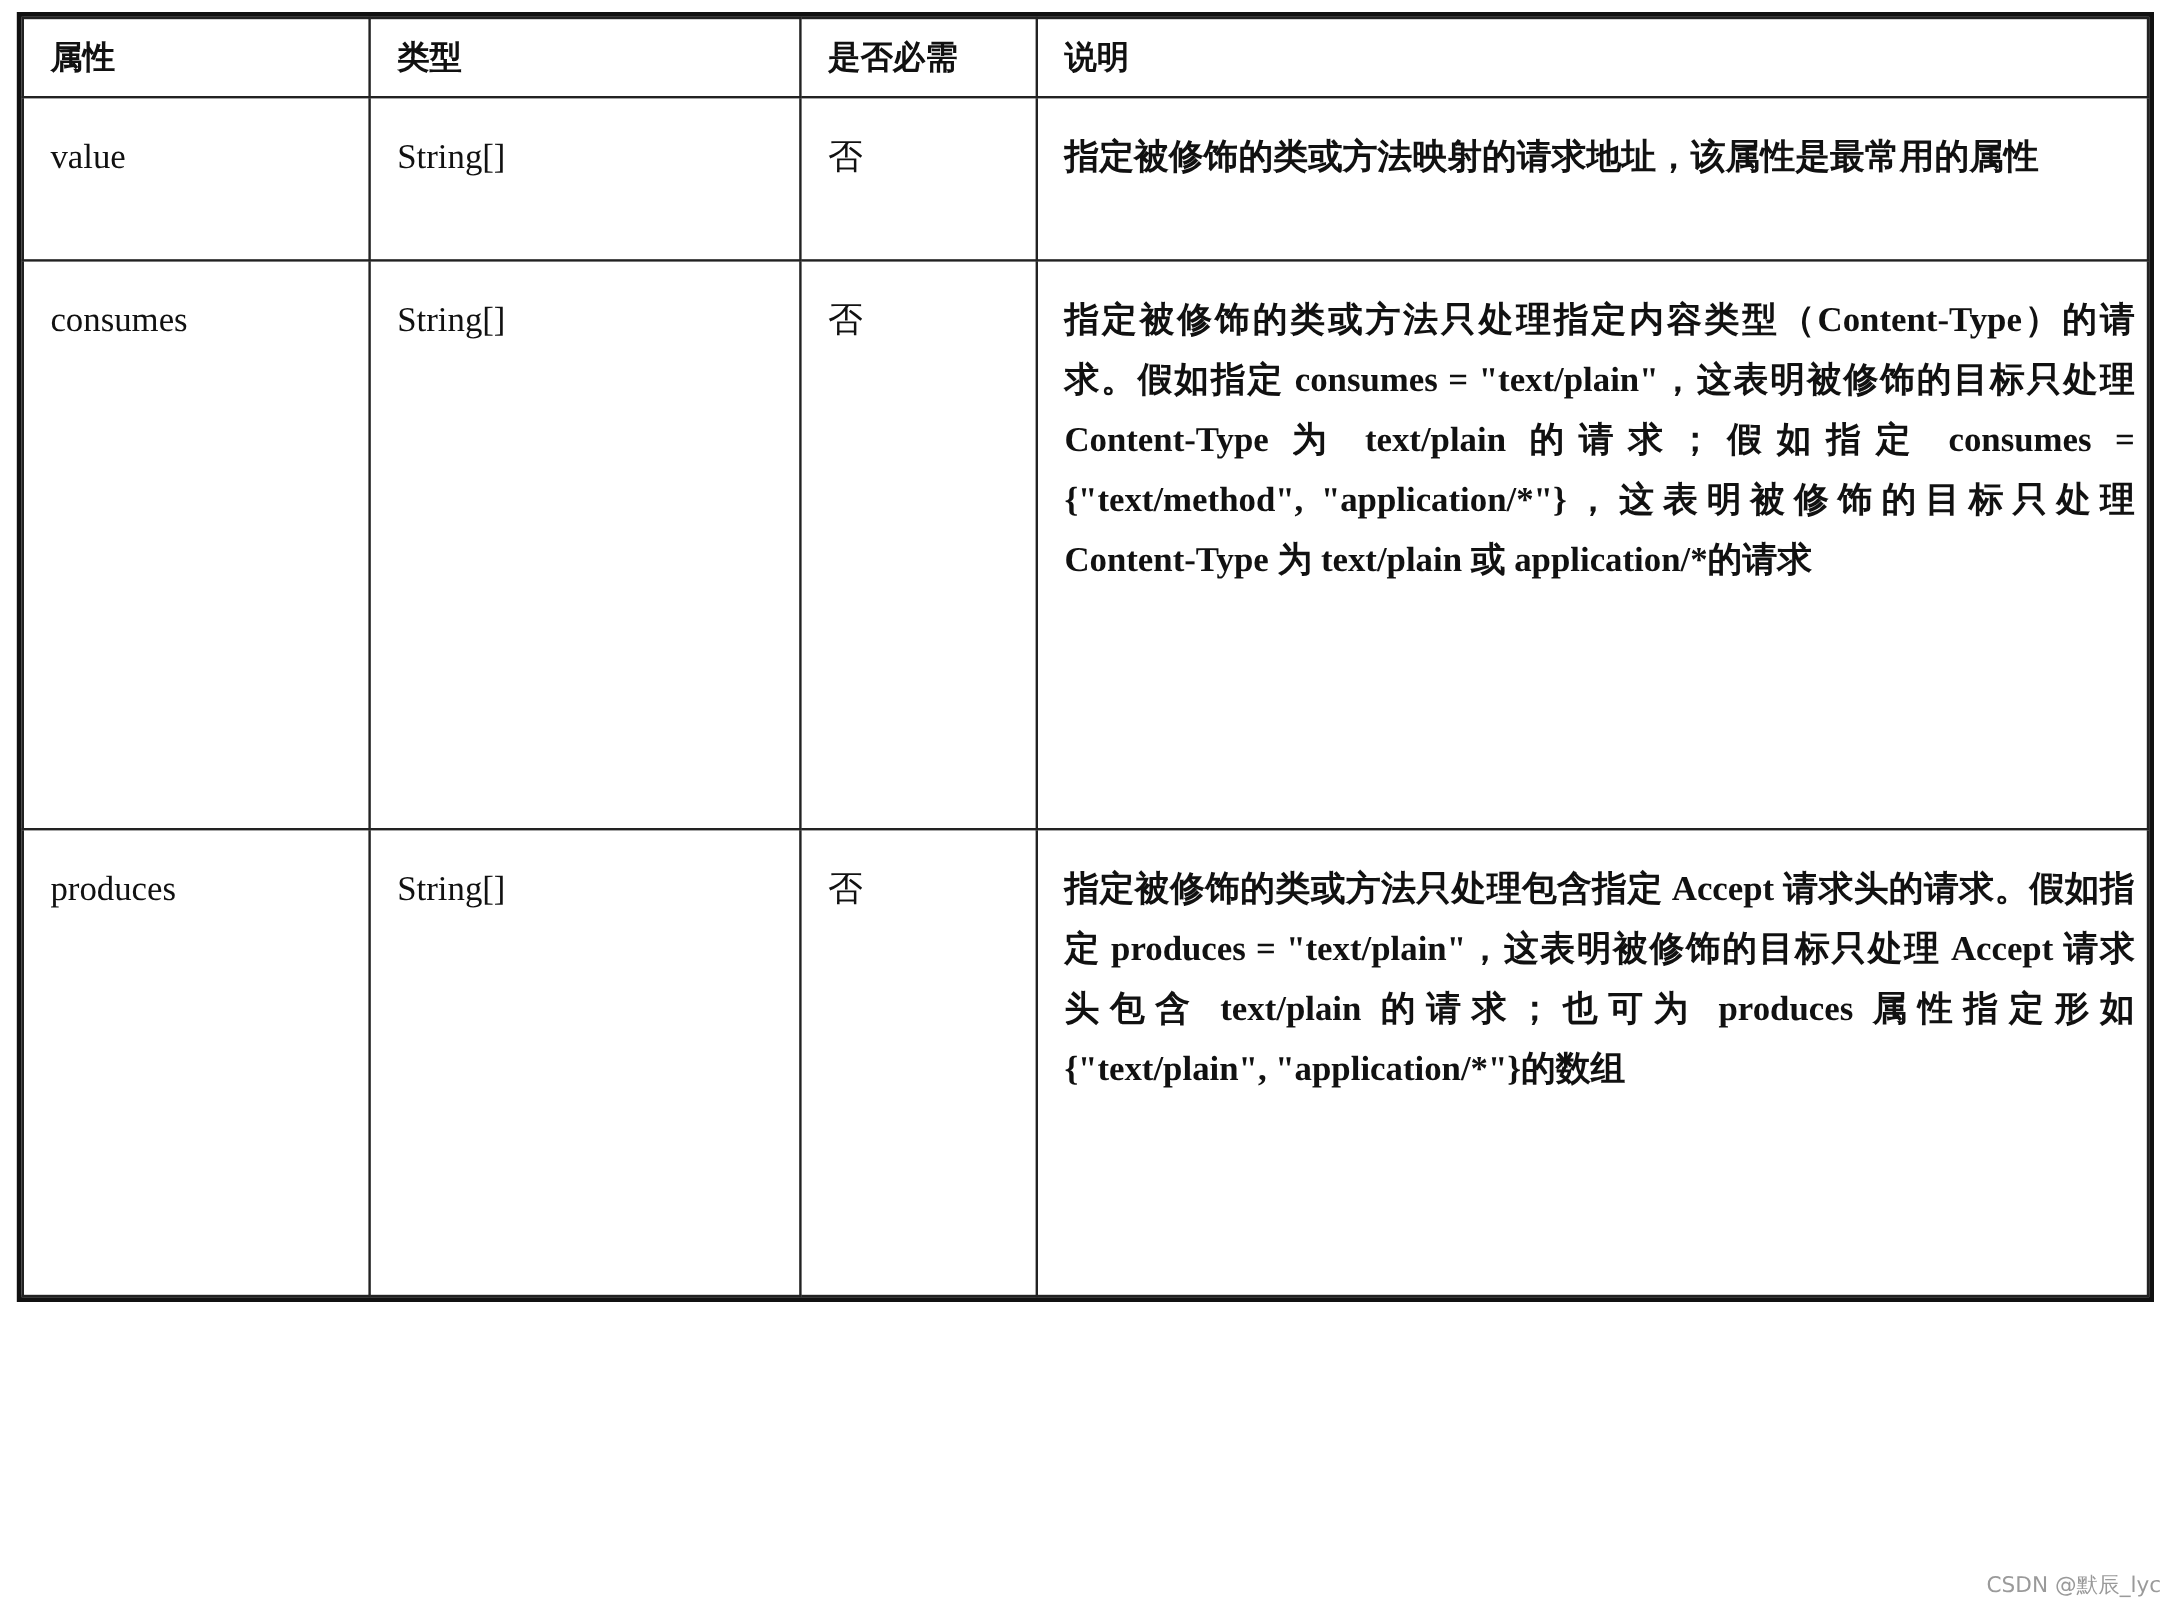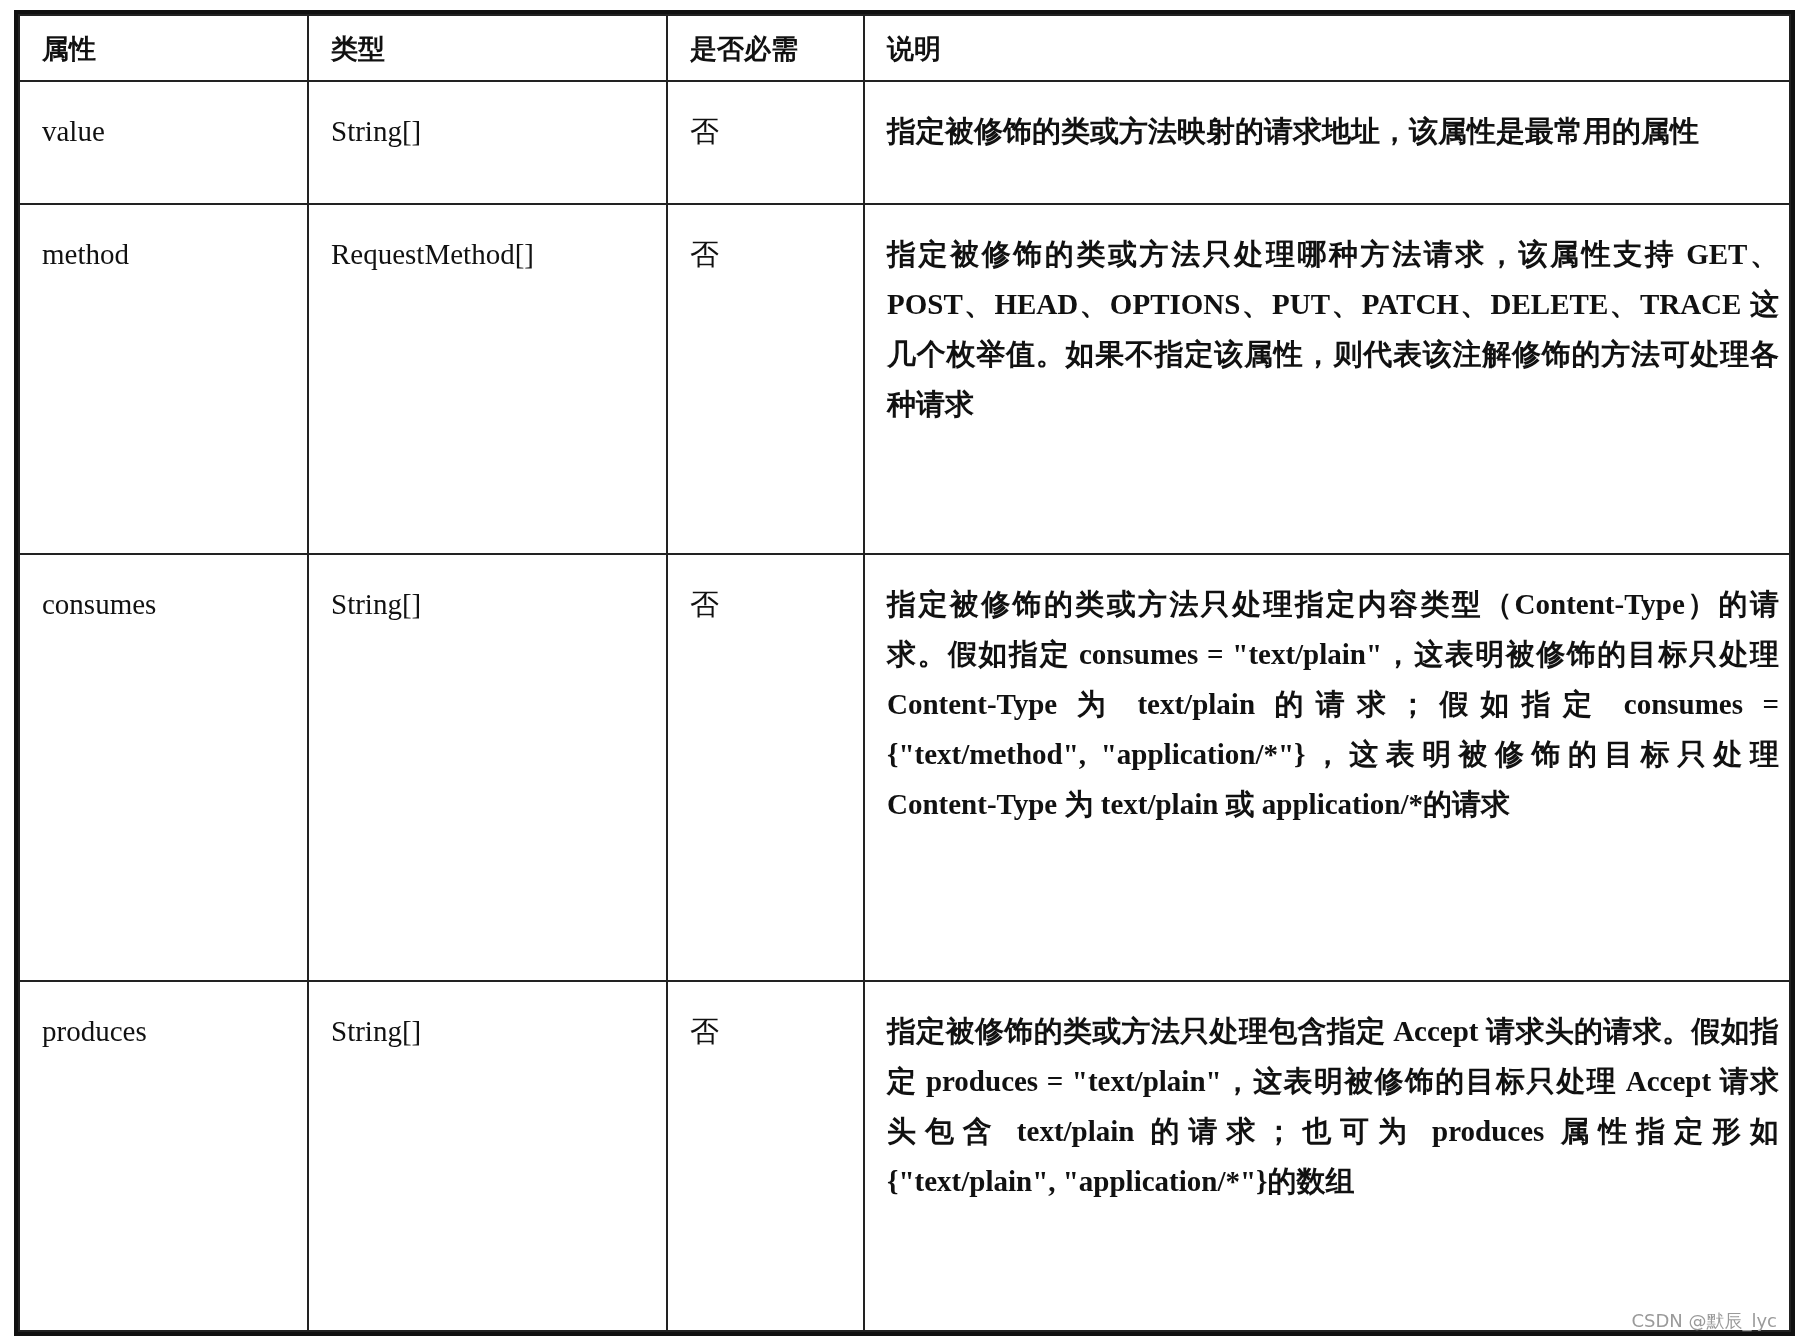--- a/index.html
+++ b/index.html
@@ -1,37 +1,37 @@
 <!DOCTYPE html>
 <html><head>
 <meta charset="utf-8">
 <style>
   html, body { margin: 0; padding: 0; background: #ffffff; }
   body { width: 1809px; height: 1343px; position: relative; overflow: hidden;
          font-family: "Liberation Serif", "DejaVu Serif", serif; color: #111; }
-  .tbl { position: absolute; left: 14px; top: 10px; width: 1781px; height: 1326px;
+  .tbl { position: absolute; left: 14px; top: 10px; width: 1781px; height: 1075px;
          border: 4px solid #111; box-sizing: border-box; }
   table { border-collapse: collapse; width: 100%; height: 100%; table-layout: fixed; }
   col.c1 { width: 289px; } col.c2 { width: 359px; } col.c3 { width: 197px; } col.c4 { width: auto; }
   td, th { border: 2px solid #222; vertical-align: top; padding: 0 22px; text-align: left;
            font-weight: normal; font-size: 29px; line-height: 50px; }
   th { font-family: "DejaVu Sans", "Liberation Sans", sans-serif; font-weight: bold; font-size: 27px;
        padding-top: 8px; padding-bottom: 6px; }
   td { padding-top: 24px; padding-bottom: 5px; }
   td.desc { text-align: justify; padding-right: 10px; font-weight: bold; }
   tr.h-head { height: 65px; }
   tr.h-value { height: 64px; }
   tr.h-name { height: 63px; }
   tr.h-method { height: 214px; }
   tr.h-consumes { height: 264px; }
   tr.h-produces { height: 214px; }
   tr.h-params { height: 315px; }
   tr.h-headers { height: 64px; }
   tr.h-path { height: 62px; }
-  .watermark { position: absolute; right: 32px; bottom: 10px; font-family: "DejaVu Sans", sans-serif;
+  .watermark { position: absolute; right: 8px; bottom: 10px; font-family: "DejaVu Sans", sans-serif;
                font-size: 18px; color: #9a9a9a; margin-top: 48px; }
 </style>
 </head>
 <body>
 
 <div class="tbl">
   <table>
     <colgroup>
         <col class="c1">
         <col class="c2">
@@ -46,26 +46,20 @@
         <th>说明</th>
       </tr>
     </thead>
     <tbody>
       <tr class="h-value">
         <td>value</td>
         <td>String[]</td>
         <td>否</td>
         <td class="desc">指定被修饰的类或方法映射的请求地址，该属性是最常用的属性</td>
       </tr>
-      <tr class="h-method">
-        <td>method</td>
-        <td>RequestMethod[]</td>
-        <td>否</td>
-        <td class="desc">指定被修饰的类或方法只处理哪种方法请求，该属性支持 GET、POST、HEAD、OPTIONS、PUT、PATCH、DELETE、TRACE 这几个枚举值。如果不指定该属性，则代表该注解修饰的方法可处理各种请求</td>
-      </tr>
       <tr class="h-consumes">
         <td>consumes</td>
         <td>String[]</td>
         <td>否</td>
         <td class="desc">指定被修饰的类或方法只处理指定内容类型（Content-Type）的请求。假如指定 consumes = "text/plain"，这表明被修饰的目标只处理 Content-Type 为 text/plain 的请求；假如指定 consumes = {"text/method", "application/*"}，这表明被修饰的目标只处理 Content-Type 为 text/plain 或 application/*的请求</td>
       </tr>
       <tr class="h-produces">
         <td>produces</td>
         <td>String[]</td>
         <td>否</td>

